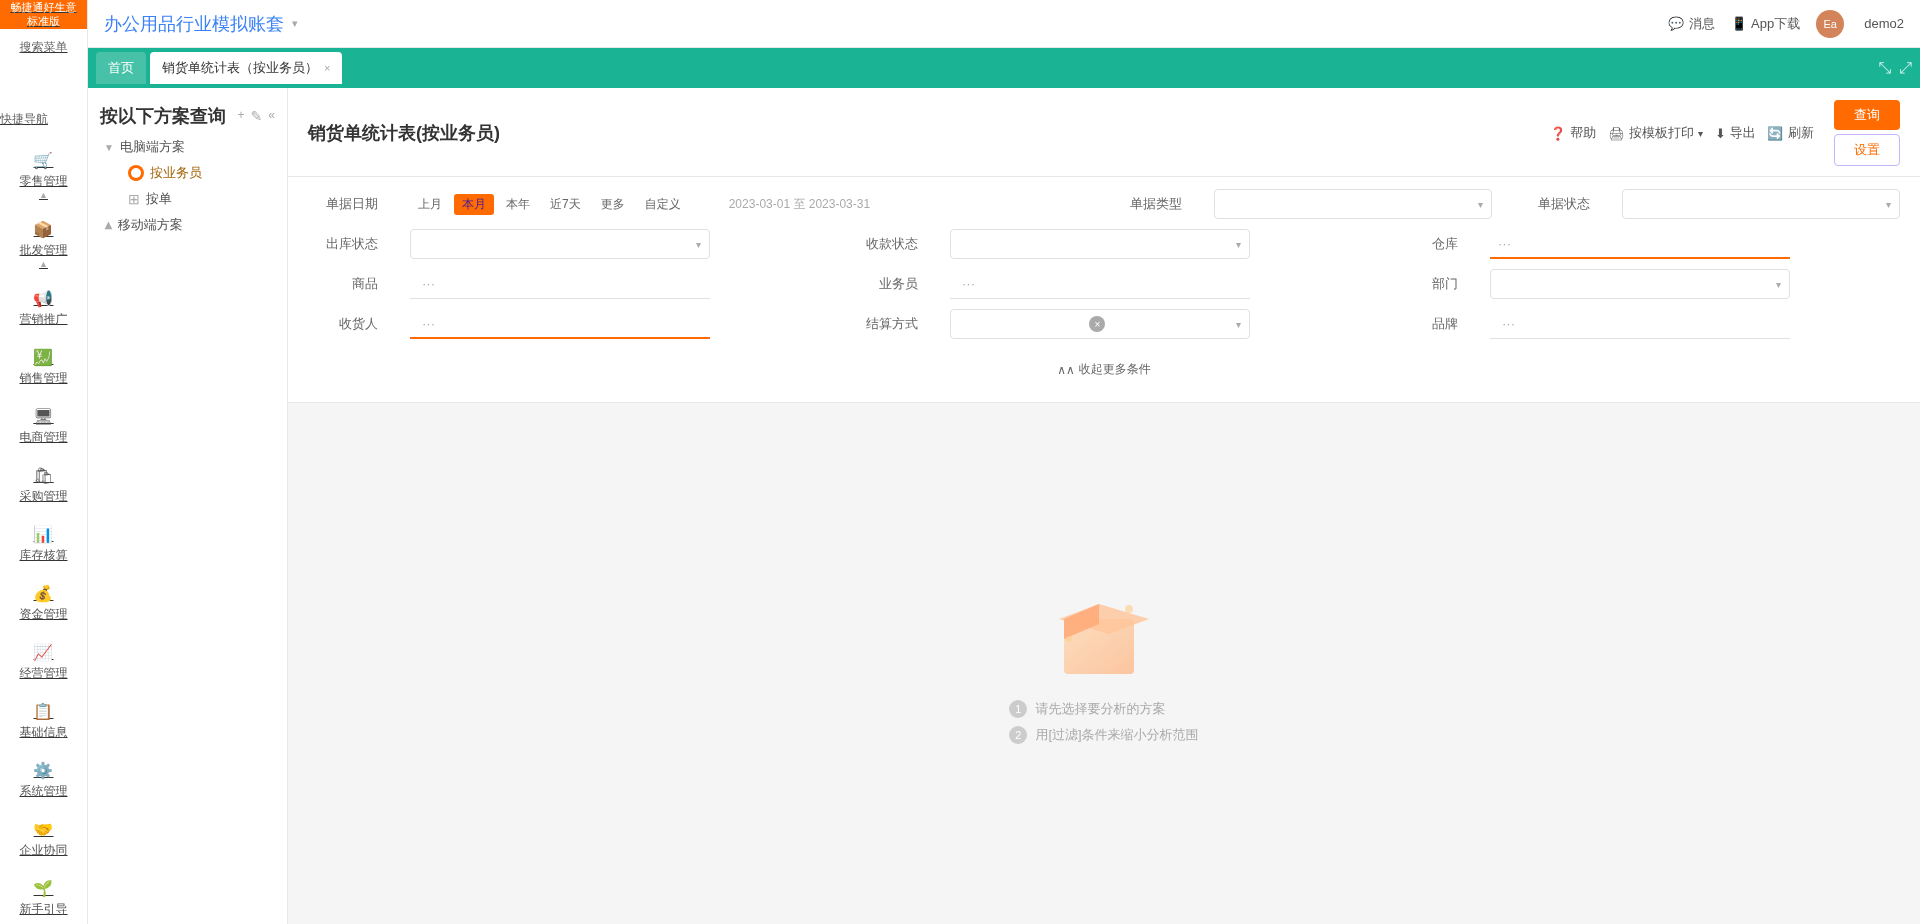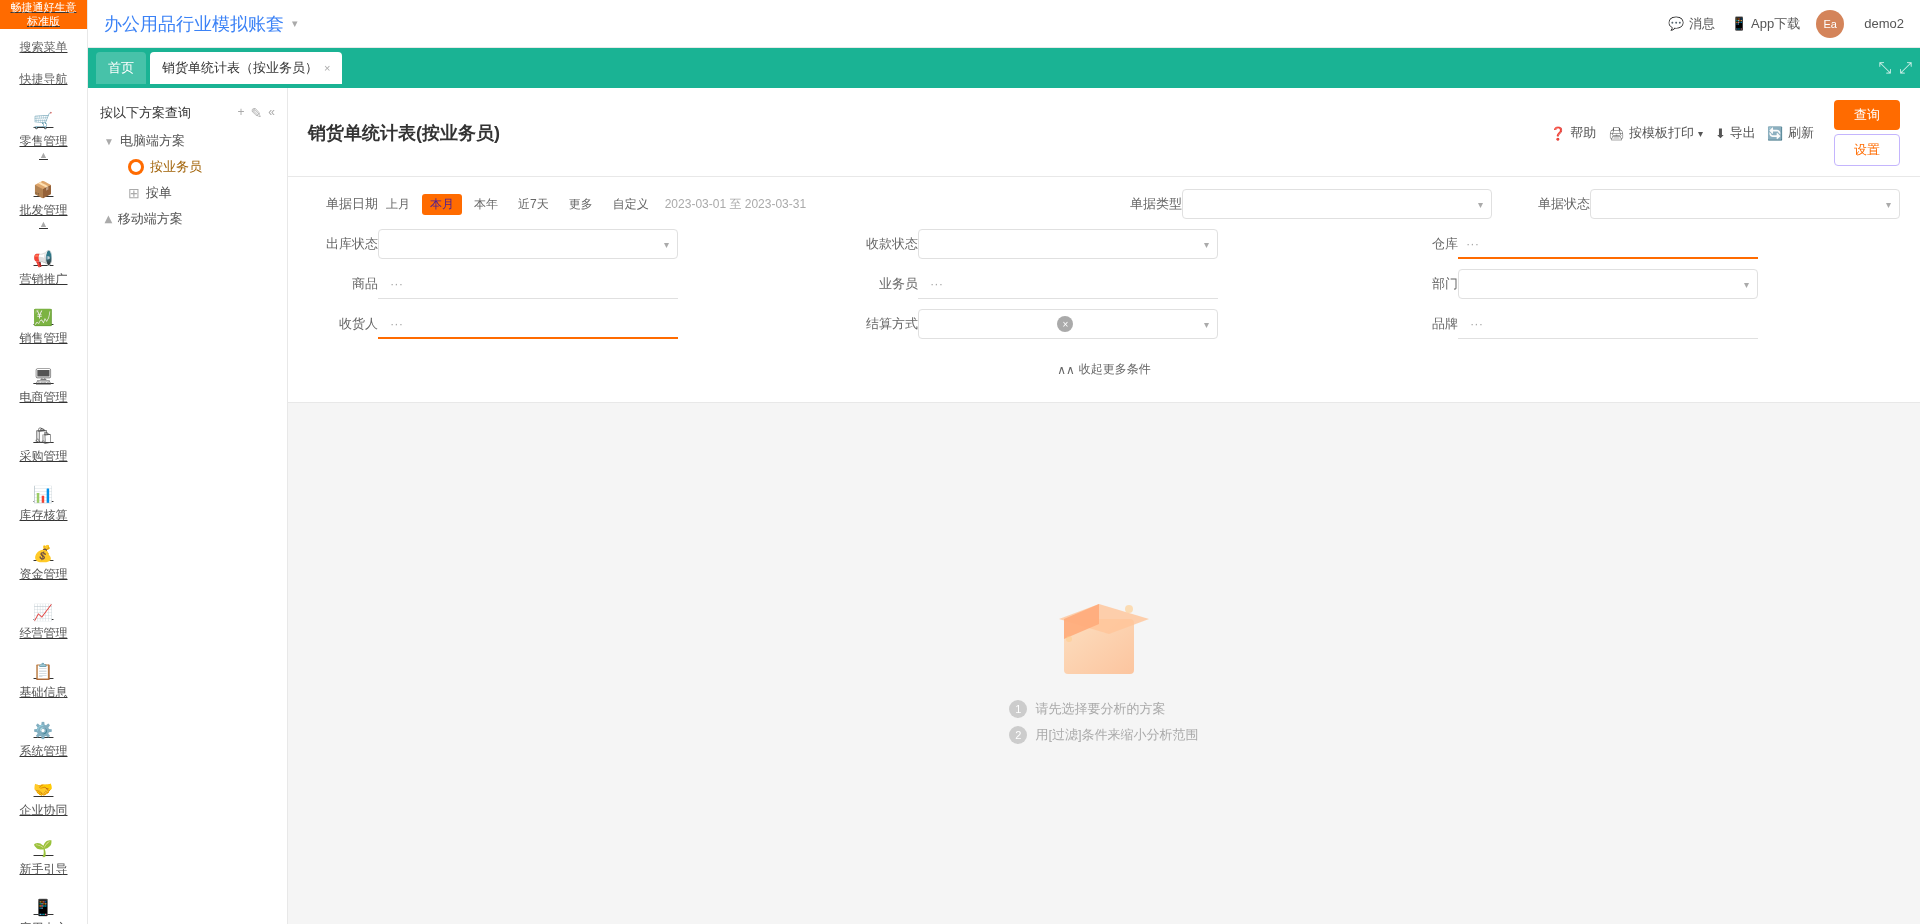--- a/index.html
+++ b/index.html
@@ -3,21 +3,21 @@
   <meta charset="utf-8">
   <style>
     * { box-sizing: border-box; margin: 0; padding: 0; }
     body { font-family: 'PingFang SC', 'Microsoft YaHei', sans-serif; font-size: 13px; background: #f5f5f5; color: #333; height: 924px; overflow: hidden; display: flex; }
 
     
     .sidebar { width: 88px; background: #fff; border-right: 1px solid #e8e8e8; display: flex; flex-direction: column; align-items: center; height: 924px; overflow-y: auto; text-decoration: underline; }
     .sidebar-logo { width: 88px; height: 52px; background: #ff6b00; display: flex; align-items: center; justify-content: center; flex-direction: column; }
     .sidebar-logo-text { color: #fff; font-size: 11px; line-height: 1.3; text-align: center; }
     .sidebar-search { padding: 10px 0; font-size: 12px; color: #666; cursor: pointer; text-align: center; width: 100%; }
-    .sidebar-nav { padding: 5px 0; font-size: 12px; color: #666; cursor: pointer; text-align: center; width: 100%; }
+    .sidebar-nav { padding: 5px 0; font-size: 12px; color: #666; cursor: pointer; text-align: left; width: 100%; margin-top: 40px; }
     .sidebar-divider { height: 1px; background: #f0f0f0; width: 70%; margin: 4px auto; }
     .sidebar-item { padding: 10px 0; font-size: 12px; color: #555; cursor: pointer; text-align: center; width: 100%; display: flex; flex-direction: column; align-items: center; }
     .sidebar-item-icon { font-size: 16px; margin-bottom: 3px; }
 
     
     .main { flex: 1; display: flex; flex-direction: column; height: 924px; overflow: hidden; }
 
     
     .topbar { height: 48px; background: #fff; border-bottom: 1px solid #e8e8e8; display: flex; align-items: center; justify-content: space-between; padding: 0 16px; }
     .topbar-left { display: flex; align-items: center; gap: 8px; }
@@ -36,21 +36,21 @@
     .tab-close { color: #aaa; font-size: 11px; cursor: pointer; }
     .tabbar-right { margin-left: auto; display: flex; gap: 8px; }
     .tabbar-icon-btn { color: rgba(255,255,255,0.8); cursor: pointer; font-size: 16px; }
 
     
     .content { flex: 1; display: flex; overflow: hidden; }
 
     
     .left-panel { width: 200px; background: #fff; border-right: 1px solid #e8e8e8; padding: 10px 0; overflow-y: auto; }
     .left-panel-header { display: flex; align-items: center; justify-content: space-between; padding: 6px 12px; font-size: 12px; color: #666; }
-    .left-panel-header-text { font-weight: normal; color: #333; font-size: 13px; }
+    .left-panel-header-text { font-weight: bold; color: #333; font-size: 18px; }
     .left-panel-icons { display: flex; gap: 6px; color: #aaa; cursor: pointer; }
     .tree-node { padding: 4px 12px 4px 16px; display: flex; align-items: center; gap: 6px; cursor: pointer; font-size: 13px; color: #555; }
     .tree-arrow { font-size: 10px; color: #aaa; }
     .tree-leaf { padding: 4px 12px 4px 40px; display: flex; align-items: center; gap: 6px; cursor: pointer; font-size: 13px; color: #555; }
     .tree-leaf.active { color: #a16207; font-weight: 500; }
     .tree-badge { width: 16px; height: 16px; border-radius: 50%; background: #ff6b00; display: flex; align-items: center; justify-content: center; }
     .tree-badge-inner { width: 10px; height: 10px; border-radius: 50%; background: #fff; }
 
     
     .right-panel { flex: 1; background: #f5f5f5; display: flex; flex-direction: column; overflow: hidden; }
@@ -67,21 +67,21 @@
     .filter-area { background: #fff; padding: 12px 20px; border-bottom: 1px solid #e8e8e8; }
     .filter-row { display: flex; align-items: center; margin-bottom: 10px; gap: 8px; }
     .filter-row:last-child { margin-bottom: 0; }
     .filter-label { width: 70px; text-align: right; color: #666; font-size: 13px; flex-shrink: 0; }
     .filter-dots { color: #aaa; cursor: pointer; padding: 0 4px; }
     .date-tabs { display: flex; align-items: center; gap: 4px; margin-right: 8px; }
     .date-tab { padding: 2px 8px; font-size: 12px; color: #666; cursor: pointer; border-radius: 3px; }
     .date-tab.active { background: #ff6b00; color: #4c1d95; border-radius: 3px; }
     .date-range { font-size: 12px; color: #aaa; }
     .collapse-btn { display: flex; align-items: center; justify-content: center; padding: 6px; color: #666; font-size: 12px; cursor: pointer; }
-    .filter-col { display: flex; align-items: center; flex: 1; }
+    .filter-col { display: flex; align-items: center; flex: 1; gap: 32px; }
 
     
     .select-box { flex: 1; border: 1px solid #e0e0e0; border-radius: 4px; padding: 5px 8px; display: flex; align-items: center; justify-content: space-between; cursor: pointer; background: #fff; min-height: 30px; }
     .select-arrow { color: #aaa; font-size: 10px; }
     .select-x { width: 16px; height: 16px; border-radius: 50%; background: #aaa; display: flex; align-items: center; justify-content: center; color: #fff; font-size: 10px; cursor: pointer; }
 
     
     .input-box { flex: 1; border: none; border-bottom: 2px solid #ff6b00; padding: 5px 8px; display: flex; align-items: center; justify-content: space-between; background: transparent; min-height: 30px; cursor: text; }
     .input-text { color: #aaa; font-size: 13px; }
 

